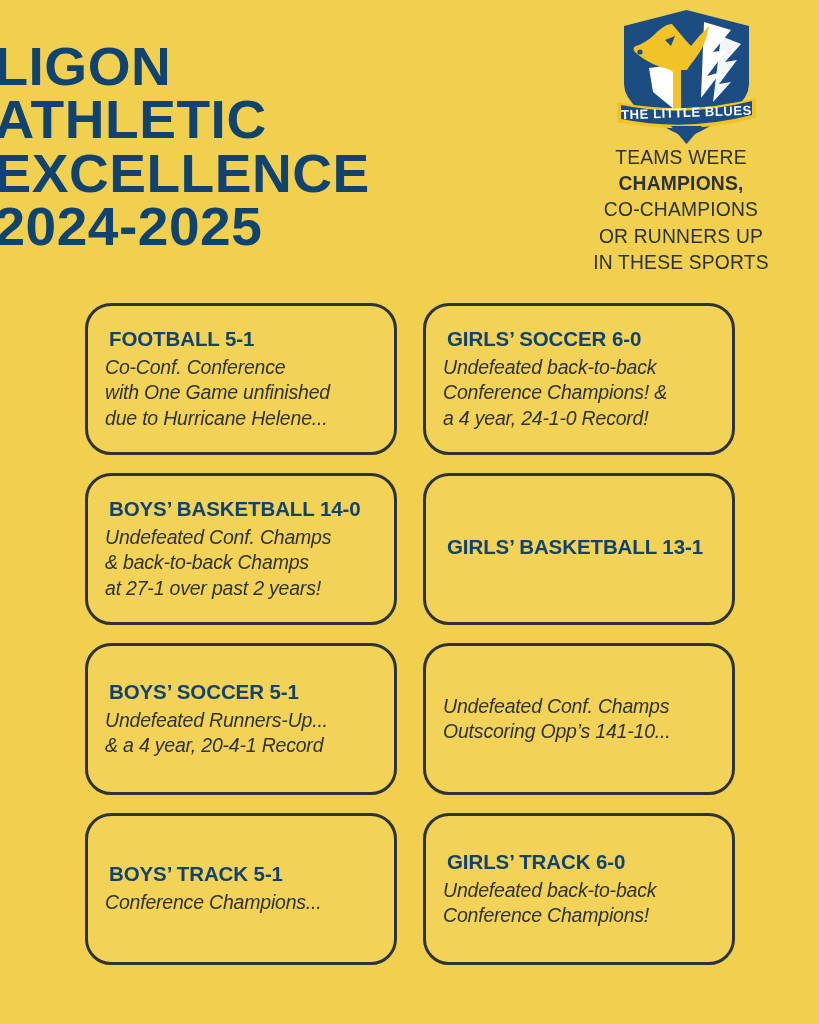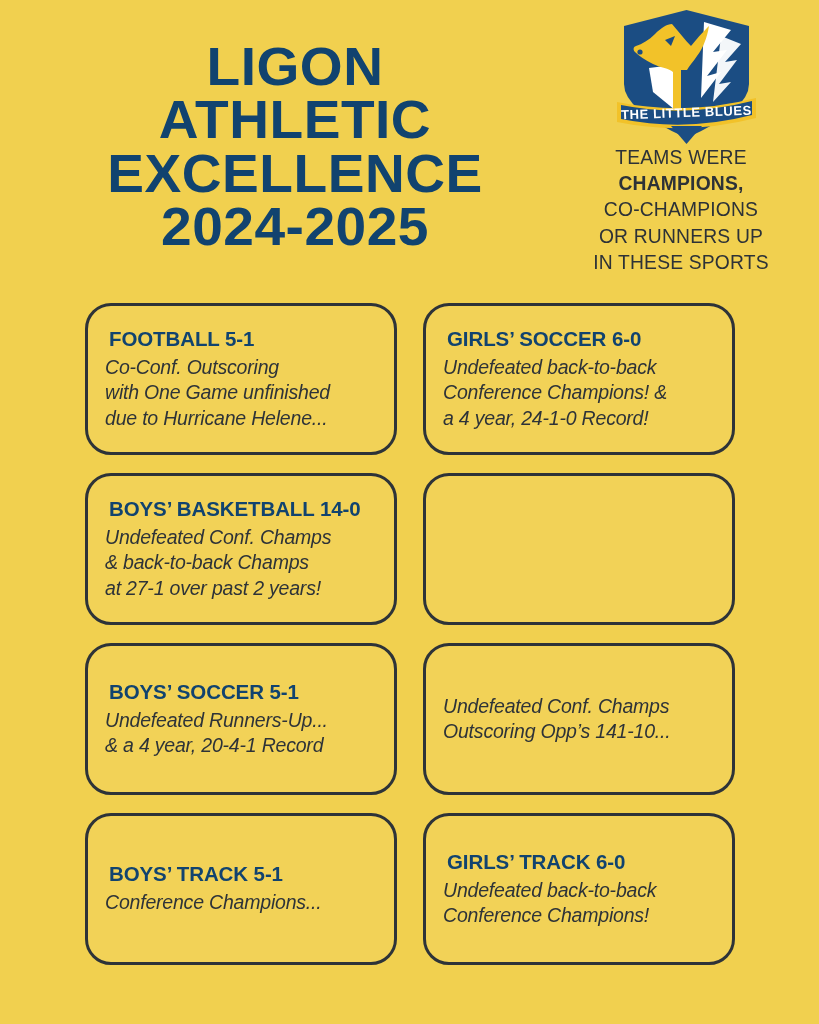--- a/index.html
+++ b/index.html
@@ -27,22 +27,20 @@
   .header {
     position: relative;
     height: 290px;
   }
 
   .title-block {
     position: absolute;
     left: 0;
     top: 40px;
     width: 560px;
-    text-align: center;
-    padding-left: 15px;
   }
 
   .poster-title {
     color: #11436f;
     font-family: "Liberation Sans", sans-serif;
     font-weight: bold;
     font-size: 56px;
     line-height: 0.99;
     letter-spacing: 0.5px;
     margin: 0;
@@ -187,21 +185,21 @@
       <span class="cl">IN THESE SPORTS</span>
     </div>
 
   </div>
 
   <div class="cards">
 
     <div class="card tall">
       <p class="card-title">FOOTBALL 5-1</p>
       <p class="card-body">
-        <span class="bl">Co-Conf. Outscoring</span>
+        <span class="bl">Co-Conf. Conference</span>
         <span class="bl">with One Game unfinished</span>
         <span class="bl">due to Hurricane Helene...</span>
       </p>
     </div>
 
     <div class="card tall">
       <p class="card-title">GIRLS’ SOCCER 6-0</p>
       <p class="card-body">
         <span class="bl">Undefeated back-to-back</span>
         <span class="bl">Conference Champions! &amp;</span>
@@ -212,20 +210,21 @@
     <div class="card tall">
       <p class="card-title">BOYS’ BASKETBALL 14-0</p>
       <p class="card-body">
         <span class="bl">Undefeated Conf. Champs</span>
         <span class="bl">&amp; back-to-back Champs</span>
         <span class="bl">at 27-1 over past 2 years!</span>
       </p>
     </div>
 
     <div class="card tall">
+      <p class="card-title">GIRLS’ BASKETBALL 13-1</p>
       <p class="card-body">
       </p>
     </div>
 
     <div class="card tall">
       <p class="card-title">BOYS’ SOCCER 5-1</p>
       <p class="card-body">
         <span class="bl">Undefeated Runners-Up...</span>
         <span class="bl">&amp; a 4 year, 20-4-1 Record</span>
       </p>

